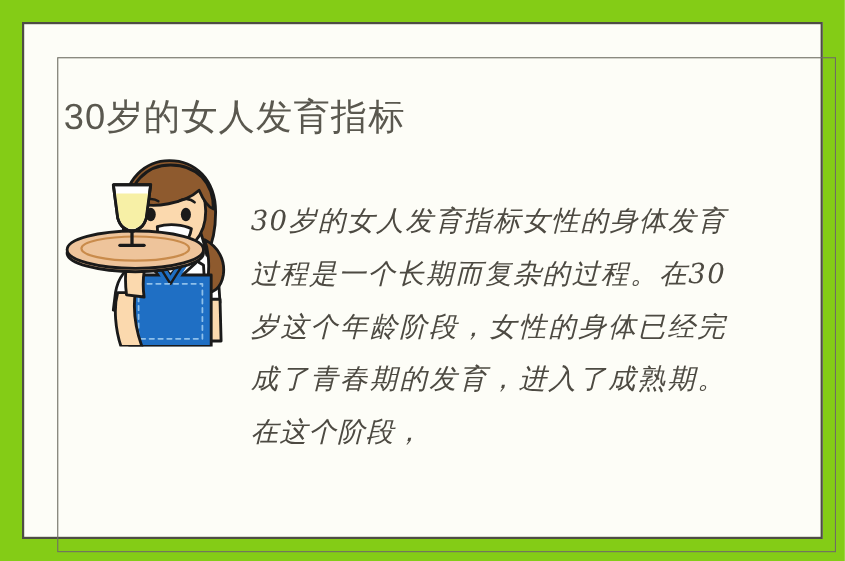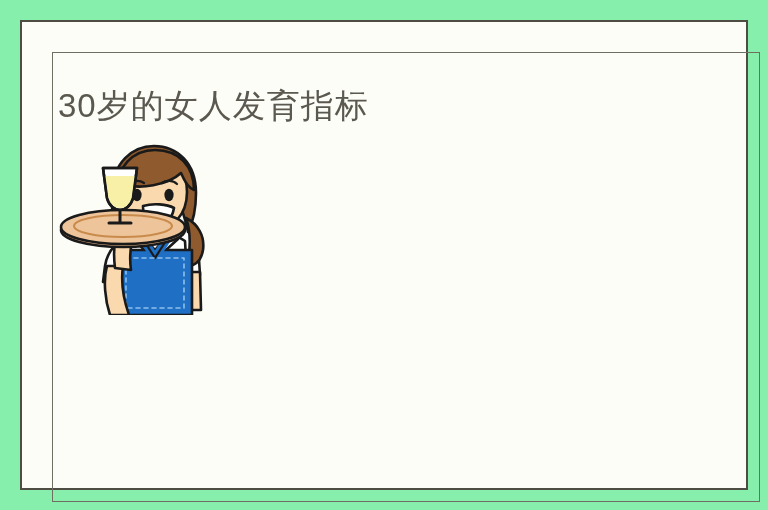--- a/index.html
+++ b/index.html
@@ -11,21 +11,21 @@
     height: 510px;
     background: #fdfdf4;
     font-family: "Liberation Sans", sans-serif;
     overflow: hidden;
   }
 
   .page {
     position: relative;
     width: 768px;
     height: 510px;
-    background: #86efac;
+    background: #84cc16;
     box-sizing: border-box;
   }
 
   
   .frame-outer {
     position: absolute;
     left: 20px;
     top: 20px;
     width: 728px;
     height: 470px;
@@ -164,15 +164,16 @@
           <path d="M50 36 L80 36 L77 57 C75 65 70 68 65 68 C60 68 55 65 53 57 Z" fill="#f7f0a6" stroke="none"></path>
           <path d="M48 28 L82 28 L78 58 C76 66 70 70 65 70 C60 70 54 66 52 58 Z" fill="none"></path>
 
           <path d="M65 70 L65 82" fill="none" stroke-width="3"></path>
 
           <path d="M54 83 L76 83" fill="none" stroke-width="3"></path>
         </g>
       </svg>
     </div>
 
+    <p class="body-text">30岁的女人发育指标女性的身体发育过程是一个长期而复杂的过程。在30岁这个年龄阶段，女性的身体已经完成了青春期的发育，进入了成熟期。在这个阶段，</p>
 
   </div>
 </div>
 
 </body></html>

